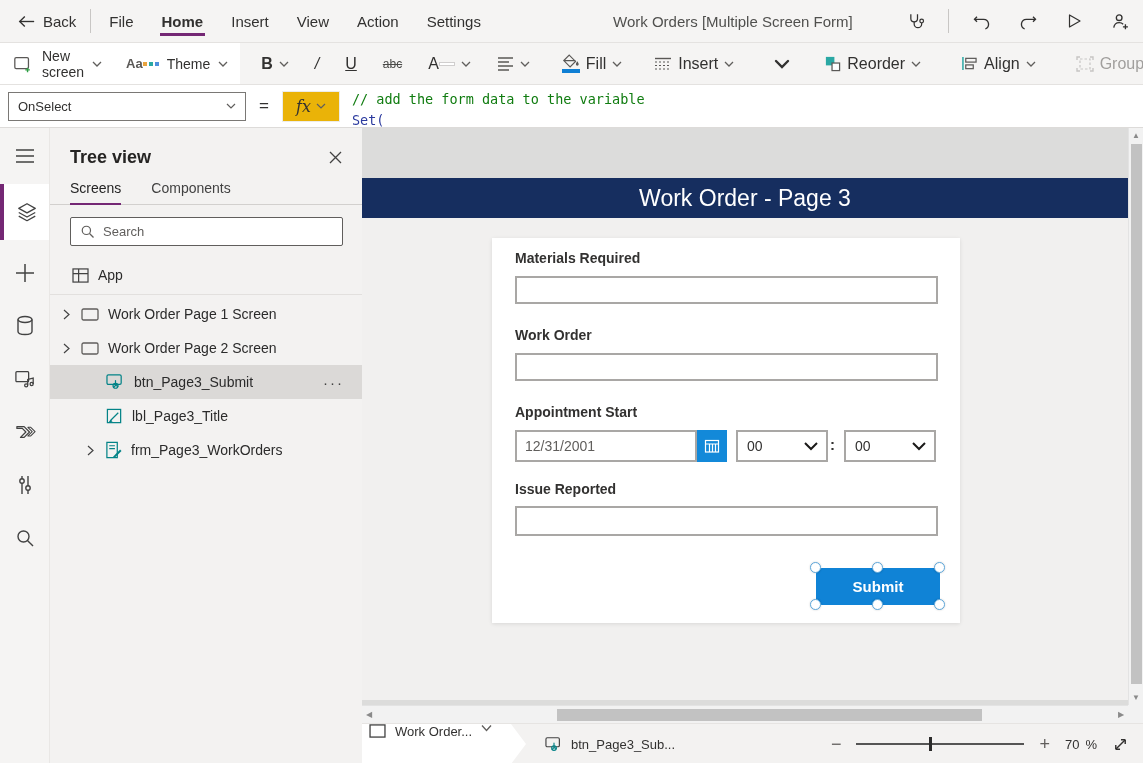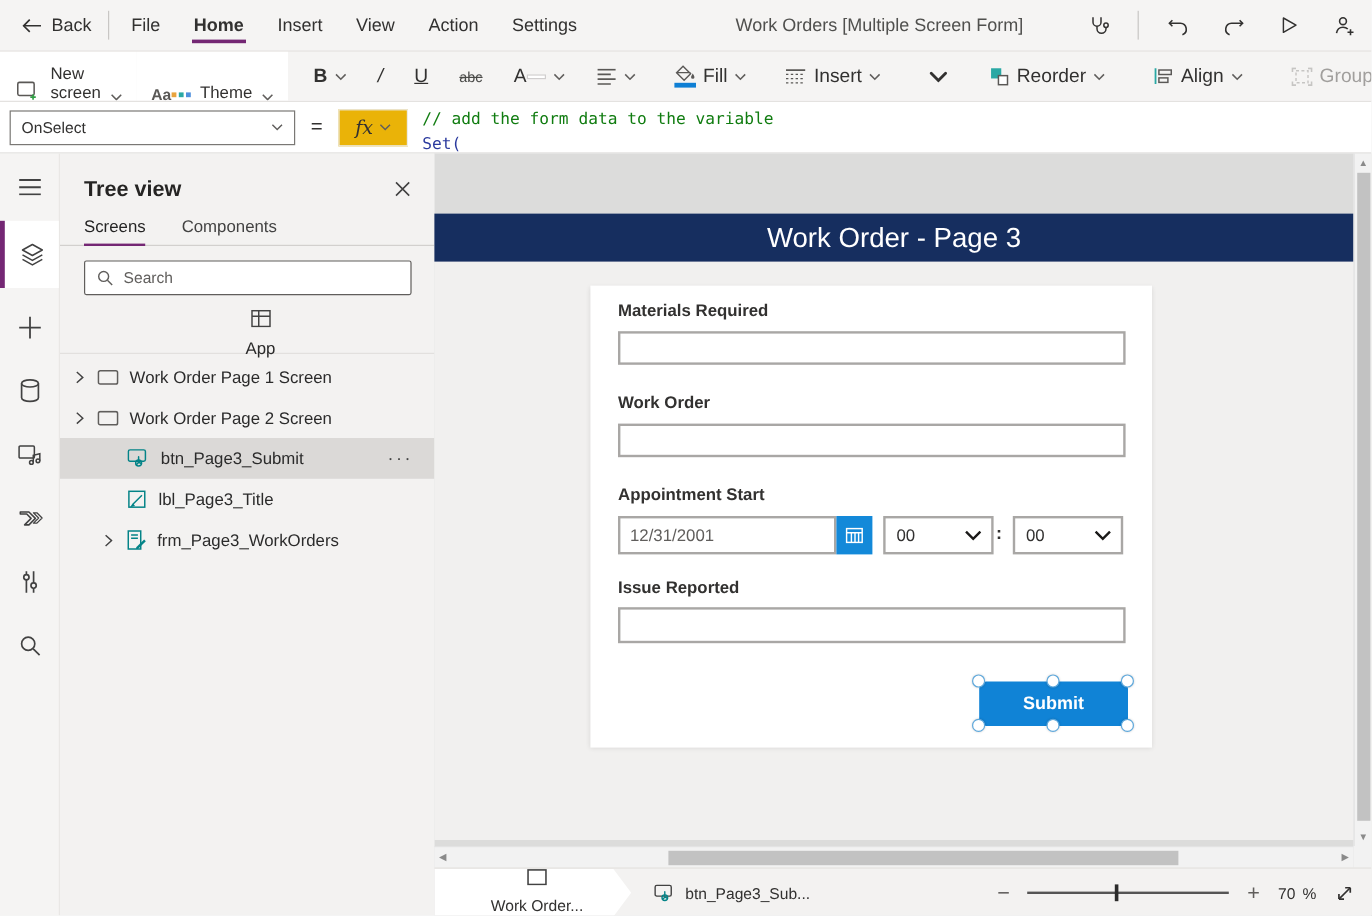--- a/index.html
+++ b/index.html
@@ -19,21 +19,21 @@
   .menu{display:flex;height:100%;align-items:stretch;margin-left:4px;}
   .menu-item{display:flex;align-items:center;padding:0 14px;font-size:15px;position:relative;cursor:pointer;}
   .menu-item.active{font-weight:700;}
   .menu-item.active::after{content:"";position:absolute;left:12px;right:12px;bottom:6px;height:3px;background:var(--accent);}
   .app-title{position:absolute;left:613px;top:0;height:42px;display:flex;align-items:center;font-size:15px;color:#50504e;}
   .topbar-right{position:absolute;right:10px;top:0;height:42px;display:flex;align-items:center;gap:20px;}
   .tb-ic{width:26px;height:26px;display:flex;align-items:center;justify-content:center;color:#323130;cursor:pointer;}
 
   
   .toolbar{position:absolute;left:0;top:42px;width:100%;height:42px;background:#f5f4f3;border-top:1px solid #e4e2e0;display:flex;align-items:center;overflow:hidden;}
-  .chip{height:42px;background:#fff;display:flex;align-items:flex-end;gap:8px;padding:0 12px;font-size:14px;cursor:pointer;}
+  .chip{height:42px;background:#fff;display:flex;align-items:center;gap:8px;padding:0 12px;font-size:14px;cursor:pointer;}
   .fmt{height:42px;display:flex;align-items:center;gap:6px;padding:0 13px;cursor:pointer;}
   .fmt .glyph{font-size:16px;}
   .bold-g{font-weight:700;font-size:17px;}
   .under-g{text-decoration:underline;}
   .strike-g{font-size:12px;text-decoration:line-through;color:#4a4a48;}
   .fcolor{display:flex;flex-direction:row;align-items:center;line-height:1;}
   .fcolor .bar{width:16px;height:4px;background:#fff;border:1px solid #d0cece;margin-top:1px;}
   .fill-wrap{display:flex;flex-direction:column;align-items:center;}
   .fill-wrap .bar{width:18px;height:4px;background:#0f7fd4;margin-top:1px;}
   .disabled{color:#a19f9d;cursor:default;}
@@ -63,21 +63,21 @@
   .tp-title{font-size:18px;font-weight:600;color:#252423;}
   .tp-close{width:22px;height:22px;display:flex;align-items:center;justify-content:center;cursor:pointer;color:#424242;}
   .tp-tabs{display:flex;gap:30px;margin-top:12px;padding:0 0 0 20px;border-bottom:1px solid #d2d0ce;}
   .tp-tab{padding-bottom:7px;font-size:14px;color:#424242;position:relative;cursor:pointer;}
   .tp-tab.active{color:#242424;border-bottom:2px solid var(--accent);margin-bottom:-1px;}
   .tp-search{margin:12px 19px 12px 20px;height:29px;background:#fff;border:1px solid #605e5c;border-radius:2px;display:flex;align-items:center;gap:8px;padding:0 9px;}
   .tp-search input{border:none;outline:none;flex:1;font-size:13px;font-family:"Liberation Sans",sans-serif;color:#000000;background:transparent;}
   .tp-search input::placeholder{color:#605e5c;}
   .tree-row{height:34px;display:flex;align-items:center;gap:9px;font-size:14px;color:#2b2b2b;cursor:pointer;position:relative;}
   .tree-sep{height:1px;background:#e2e0de;margin:2px 0;}
-  .r-app{padding-left:22px;flex-direction:column;}
+  .r-app{padding-left:22px;}
   .r-screen{padding-left:10px;}
   .r-child{padding-left:56px;}
   .r-child.haschev{padding-left:34px;}
   .tree-row.sel{background:#dbd9d7;}
   .chev{color:#424242;width:12px;display:flex;justify-content:center;}
   .ellip{position:absolute;right:18px;font-size:15px;letter-spacing:2px;color:#424242;}
 
   
   .canvas{position:absolute;left:362px;top:128px;width:781px;bottom:0;background:#dcdcdb;}
   .app-screen{position:absolute;left:0;top:50px;width:766px;height:522px;background:#f1f0ef;}
@@ -97,21 +97,21 @@
   .vthumb{position:absolute;left:2px;top:16px;width:11px;height:540px;background:#c2c2c2;cursor:grab;}
   .sarrow{position:absolute;width:100%;text-align:center;font-size:8px;color:#8a8a8a;cursor:pointer;}
   .hscroll{position:absolute;left:0;top:577px;width:766px;height:18px;background:#f2f2f2;border-top:1px solid #e3e3e3;}
   .hthumb{position:absolute;left:195px;top:3px;width:425px;height:12px;background:#c2c2c2;cursor:grab;}
   .corner{position:absolute;right:0;top:577px;width:15px;height:18px;background:#f2f2f2;}
 
   
   .statusbar{position:absolute;left:0;top:595px;right:0;height:40px;background:#f3f2f1;border-top:1px solid #e6e4e2;}
   .crumb1{position:absolute;left:0;top:0;height:40px;width:164px;background:#fff;
     clip-path:polygon(0 0,calc(100% - 15px) 0,100% 50%,calc(100% - 15px) 100%,0 100%);
-    display:flex;align-items:center;gap:9px;padding-left:7px;font-size:13px;cursor:pointer;flex-direction:column;}
+    display:flex;gap:9px;padding-left:7px;font-size:13px;cursor:pointer;}
   .crumb2{position:absolute;left:183px;top:0;height:40px;display:flex;align-items:center;gap:8px;font-size:13px;cursor:pointer;}
   .zoomctl{position:absolute;right:14px;top:0;height:40px;display:flex;align-items:center;gap:15px;}
   .zbtn{font-size:18px;color:#605e5c;cursor:pointer;line-height:1;}
   .ztrack{position:relative;width:168px;height:2px;background:#555;cursor:pointer;}
   .zhandle{position:absolute;left:43%;top:-6px;width:3px;height:14px;background:#2b2b2b;cursor:grab;}
   .zpct{font-size:13px;color:#323130;display:flex;gap:6px;}
 </style>
 </head>
 <body>
 

